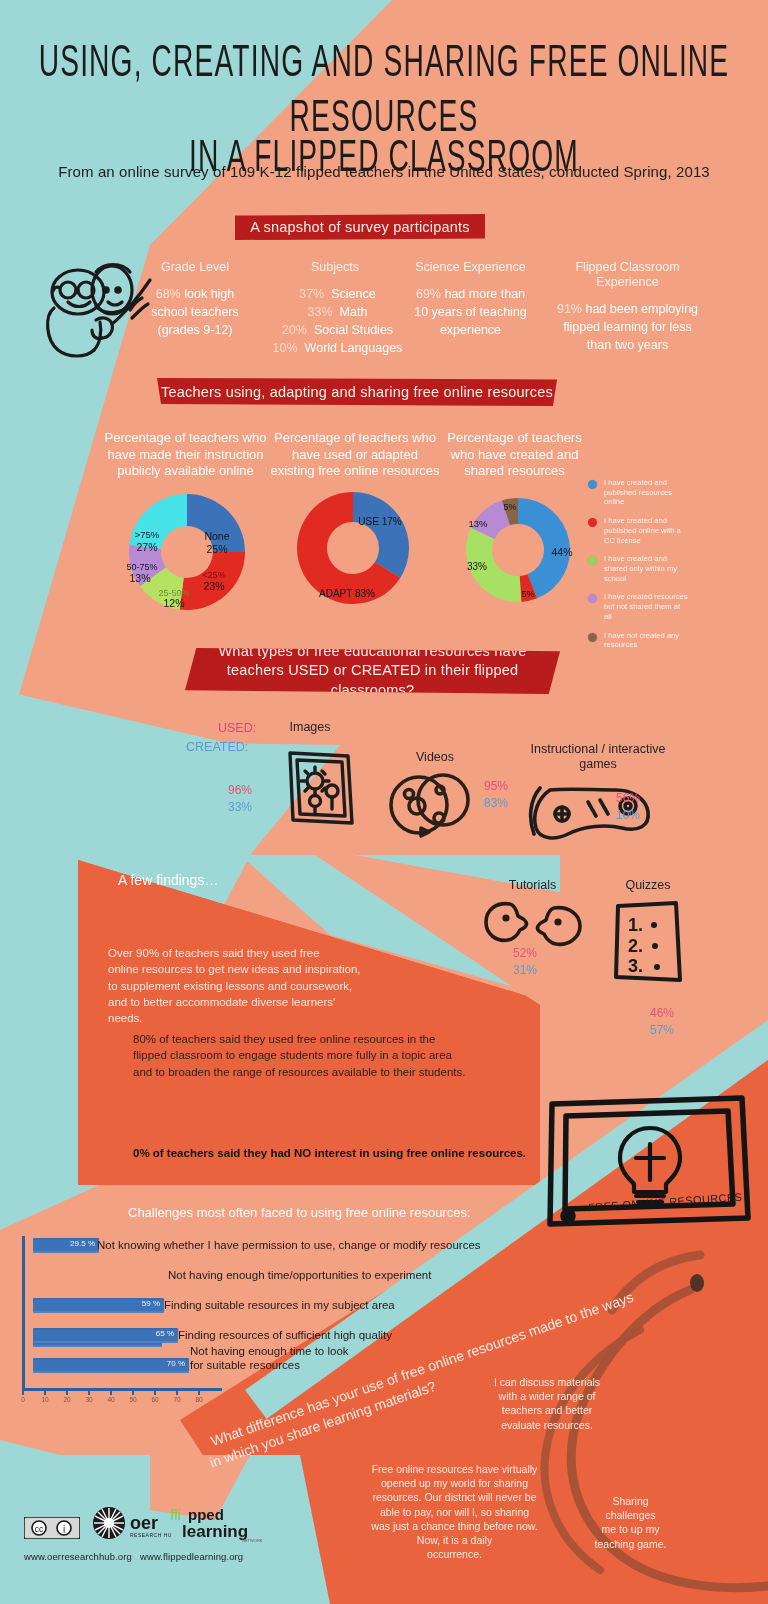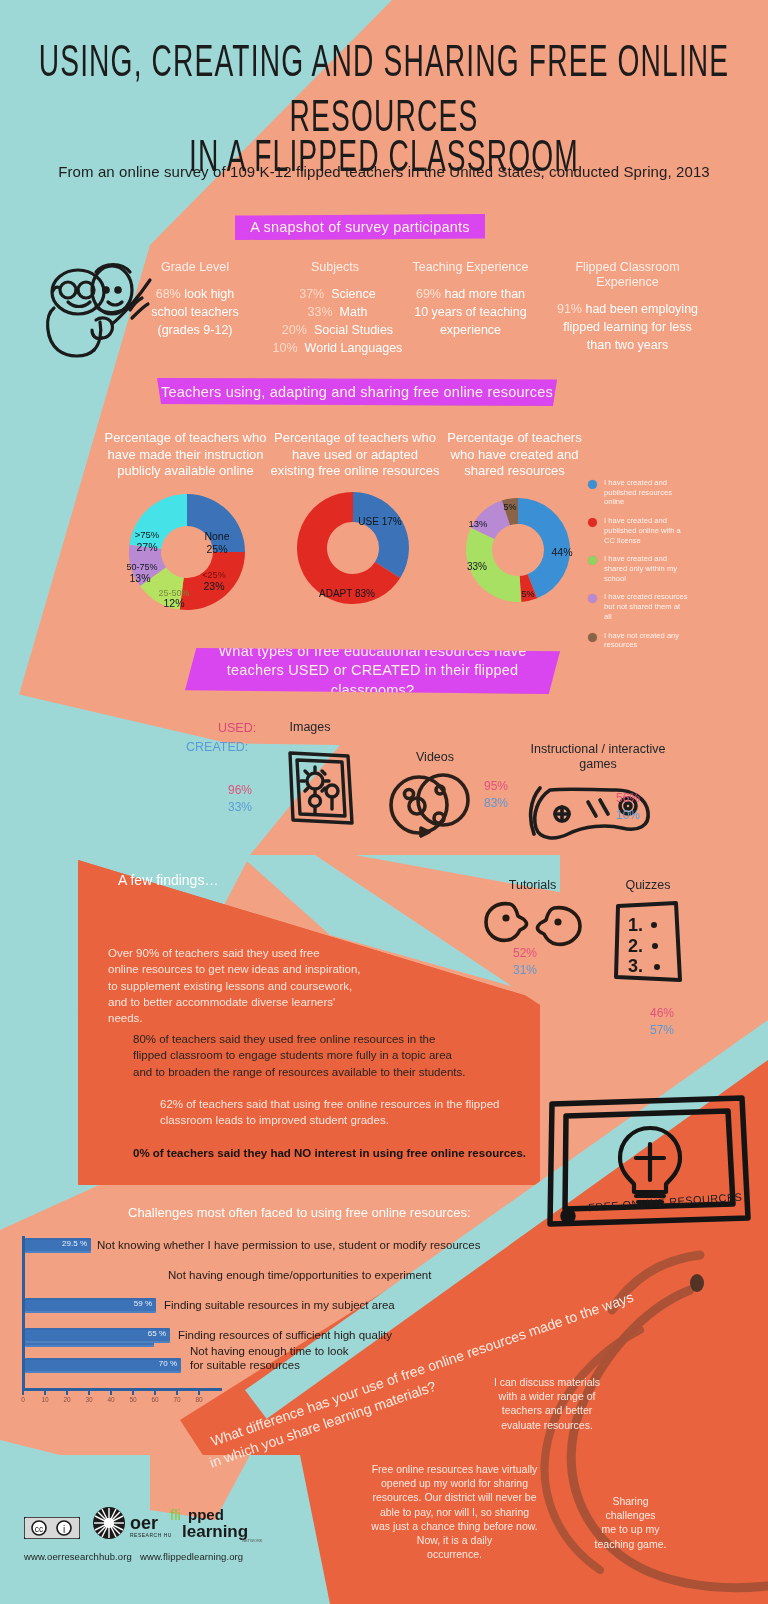--- a/index.html
+++ b/index.html
@@ -25,21 +25,21 @@
     transform: scaleX(0.94) scaleY(1.45);
     transform-origin: center top;
   }
   .subtitle {
     position: absolute; top: 163px; left: 0; width: 768px; text-align: center;
     font-size: 15px; color: #1d1d1d; letter-spacing: .1px;
   }
 
   
   .banner {
-    position: absolute; background: #d946ef; color: #fdeee6;
+    position: absolute; background: #b91c1c; color: #fdeee6;
     text-align: center; font-size: 14.5px; letter-spacing: .2px;
     display: flex; align-items: center; justify-content: center;
     box-shadow: 1px 2px 4px rgba(0,0,0,.18);
   }
   .banner.skew-a { clip-path: polygon(0 6%, 100% 0, 100% 94%, 0 100%); }
   .banner.skew-b { clip-path: polygon(0 0, 100% 5%, 99% 100%, 1% 93%); }
   .banner.skew-c { clip-path: polygon(3% 0, 100% 7%, 97% 100%, 0 92%); }
 
   
   .snap-col { position: absolute; text-align: center; color: #fff; }
@@ -75,21 +75,21 @@
   .key-created { position: absolute; font-size: 12.5px; color: #5a9bd5; }
 
   
   .findings-head { position: absolute; font-size: 14px; color: #ffffff; }
   .finding { position: absolute; font-size: 11.5px; line-height: 1.42; color: #fbe6dc; }
   .finding.dark { color: #2a2320; }
   .finding.bold { color: #14110f; font-weight: bold; }
 
   
   .bars-head { position: absolute; font-size: 13px; color: #ffffff; }
-  .bar-row { position: absolute; height: 17px; }
+  .bar-row { position: absolute; height: 17px; margin-left: 8px; }
   .bar {
     height: 15px; background: #3b72b8; position: relative;
     border-radius: 1px;
     box-shadow: inset 0 -2px 0 rgba(255,255,255,.10), inset 0 2px 0 rgba(0,0,0,.05);
   }
   .bar .v { position: absolute; right: 4px; top: 1px; font-size: 8px; color: #eaf1fa; }
   .bar-label { position: absolute; font-size: 11.5px; color: #201b18; line-height: 1.25; }
   .axis-line { position: absolute; background: #2b5f9e; }
   .axis-ticks { position: absolute; display: flex; font-size: 6.5px; color: #8a4f3d; }
   .axis-ticks span { width: 22px; text-align: center; }
@@ -207,21 +207,21 @@
           <span class="n">Social Studies</span>
         </div>
         <div class="subj-row">
           <span class="p">10%</span>
           <span class="n">World Languages</span>
         </div>
       </div>
     </div>
 
     <div class="snap-col" style="left:398px; top:260px; width:145px;">
-      <div class="snap-head">Teaching Experience</div>
+      <div class="snap-head">Science Experience</div>
       <div class="snap-body">
         <span class="pct">69%</span><span> had more than</span><br>
         <span>10 years of teaching</span><br>
         <span>experience</span>
       </div>
     </div>
 
     <div class="snap-col" style="left:545px; top:260px; width:165px;">
       <div class="snap-head">Flipped Classroom Experience</div>
       <div class="snap-body" style="margin-top:6px;">
@@ -426,22 +426,20 @@
 
     <div class="findings-head" style="left:118px; top:872px;">A few findings…</div>
     <div class="finding" style="left:108px; top:945px; width:330px; white-space:pre-line;">Over 90% of teachers said they used free
 online resources to get new ideas and inspiration,
 to supplement existing lessons and coursework,
 and to better accommodate diverse learners'
 needs.</div>
     <div class="finding dark" style="left:133px; top:1031px; width:420px; white-space:pre-line;">80% of teachers said they used free online resources in the
 flipped classroom to engage students more fully in a topic area
 and to broaden the range of resources available to their students.</div>
-    <div class="finding" style="left:160px; top:1096px; width:420px; white-space:pre-line;">62% of teachers said that using free online resources in the flipped
-classroom leads to improved student grades.</div>
     <div class="finding bold" style="left:133px; top:1145px; width:430px; white-space:pre-line;">0% of teachers said they had NO interest in using free online resources.</div>
 
     <svg style="position:absolute;left:540px;top:1088px;" width="215" height="145" viewBox="0 0 215 145">
       <g fill="none" stroke="#141414" stroke-width="5.5" stroke-linecap="round" stroke-linejoin="round">
         <path d="M12,16 L202,10 L208,130 L10,136 Z"></path>
         <path d="M26,28 L188,23 L193,116 L25,121 Z"></path>
         <circle cx="28" cy="128" r="5" fill="#141414"></circle>
       </g>
       <g fill="none" stroke="#141414" stroke-width="4.2" stroke-linecap="round" stroke-linejoin="round">
         <path d="M110,40 C92,40 80,54 80,70 C80,82 88,90 94,96 L94,104 L126,104 L126,96 C132,90 140,82 140,70 C140,54 128,40 110,40 Z"></path>
@@ -478,21 +476,21 @@
       <span>60</span>
       <span>70</span>
       <span>80</span>
     </div>
 
     <div class="bar-row" style="left:25px; top:1238px; width:66px;">
       <div class="bar" style="width:66px;">
         <span class="v">29.5 %</span>
       </div>
     </div>
-    <div class="bar-label" style="left:97px; top:1238px; width:420px;">Not knowing whether I have permission to use, student or modify resources</div>
+    <div class="bar-label" style="left:97px; top:1238px; width:420px;">Not knowing whether I have permission to use, change or modify resources</div>
 
     <div class="bar-row" style="left:25px; top:1332px; width:129px;">
       <div class="bar" style="width:129px;">
         <span class="v">58 %</span>
       </div>
     </div>
     <div class="bar-label" style="left:168px; top:1268px; width:340px;">Not having enough time/opportunities to experiment</div>
 
     <div class="bar-row" style="left:25px; top:1298px; width:131px;">
       <div class="bar" style="width:131px;">

